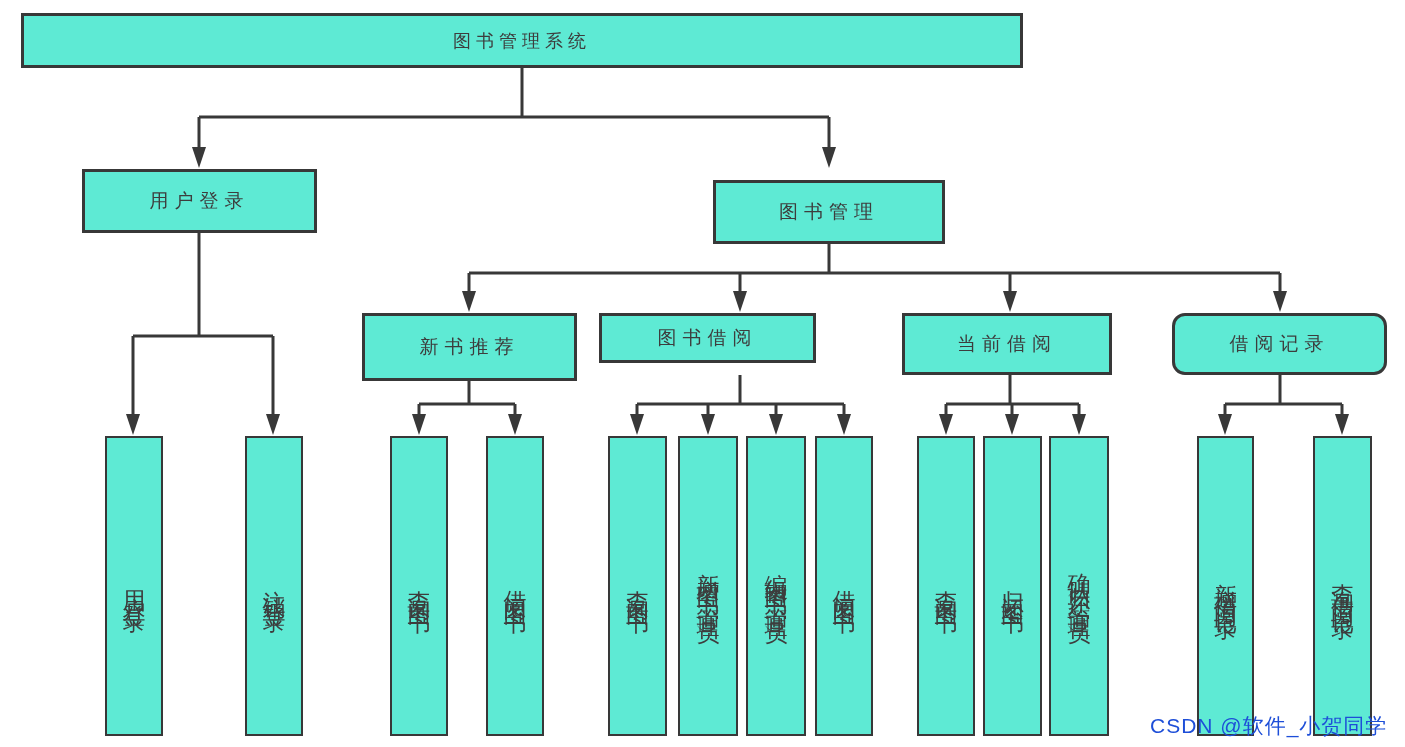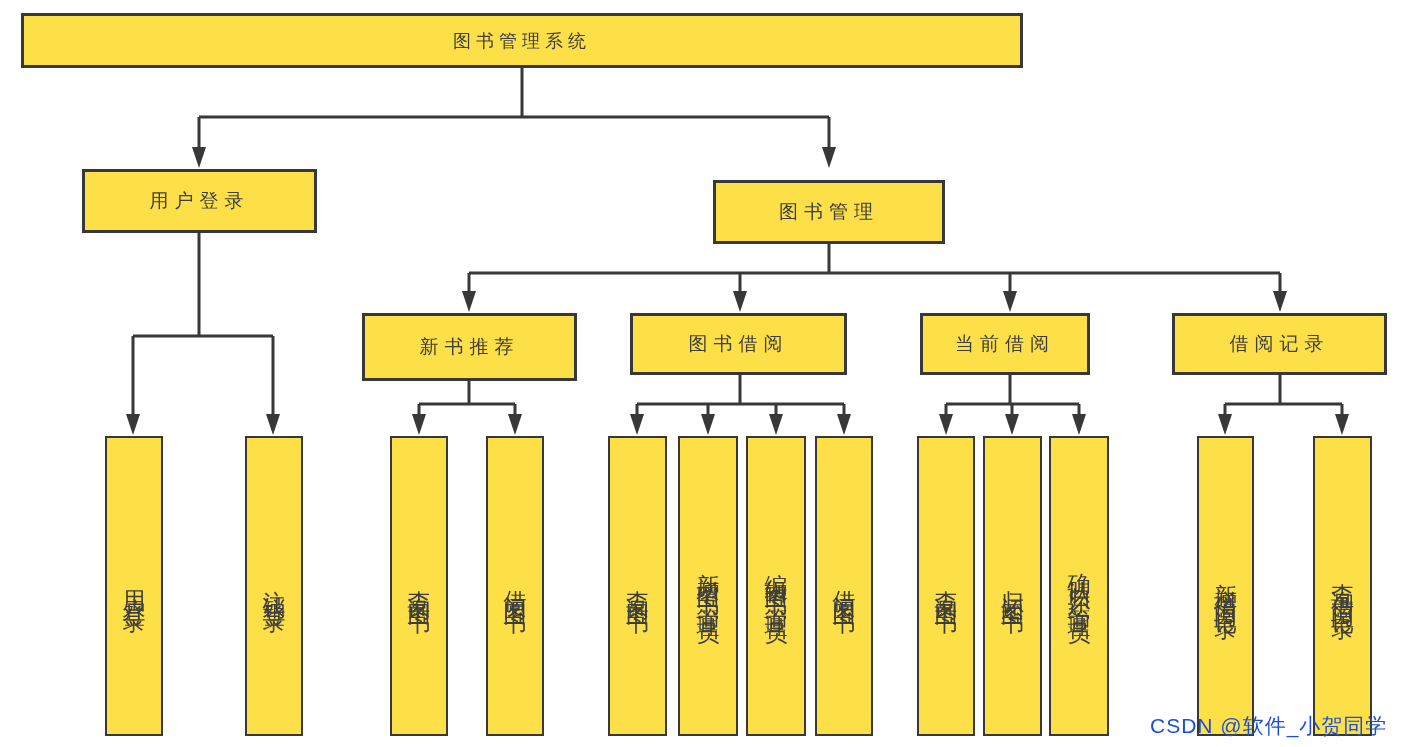--- a/index.html
+++ b/index.html
@@ -2,21 +2,21 @@
 <html><head>
 <meta charset="utf-8">
 <style>
   html,body{margin:0;padding:0;background:#ffffff;}
   #stage{
     position:relative;width:1405px;height:747px;background:#ffffff;overflow:hidden;
     font-family:"Liberation Sans","DejaVu Sans",sans-serif;color:#3d3d3d;
   }
   #wires{position:absolute;left:0;top:0;width:1405px;height:747px;pointer-events:none;}
   .node{
-    position:absolute;background:#fde047;border:3px solid #383838;box-sizing:border-box;
+    position:absolute;background:#5eead4;border:3px solid #383838;box-sizing:border-box;
     display:flex;align-items:center;justify-content:center;z-index:2;
   }
   .h-node{font-size:19px;letter-spacing:6px;white-space:nowrap;}
   .title-node{font-size:18px;letter-spacing:5px;}
   .v-node{border-width:2.5px;}
   .v-node .vtxt{
     writing-mode:vertical-rl;text-orientation:mixed;
     font-size:23px;letter-spacing:7px;line-height:1;white-space:nowrap;
   }
   .watermark{
@@ -74,27 +74,27 @@
   <div class="node h-node" style="left:82px;top:169px;width:235px;height:64px;">
     <span>用户登录</span>
   </div>
   <div class="node h-node" style="left:713px;top:169px;width:232px;height:64px;margin-top:11px;">
     <span>图书管理</span>
   </div>
 
   <div class="node h-node" style="left:362px;top:313px;width:215px;height:68px;">
     <span>新书推荐</span>
   </div>
-  <div class="node h-node" style="left:630px;top:313px;width:217px;height:62px;">
+  <div class="node h-node" style="left:599px;top:313px;width:217px;height:50px;">
     <span>图书借阅</span>
   </div>
-  <div class="node h-node" style="left:902px;top:313px;width:170px;height:62px;margin-left:18px;">
+  <div class="node h-node" style="left:902px;top:313px;width:210px;height:62px;">
     <span>当前借阅</span>
   </div>
-  <div class="node h-node" style="left:1172px;top:313px;width:215px;height:62px;">
+  <div class="node h-node" style="left:1172px;top:313px;width:215px;height:62px;border-radius:13px;">
     <span>借阅记录</span>
   </div>
 
   <div class="node v-node" style="left:105px;top:436px;width:58px;height:300px;">
     <span class="vtxt">用户登录</span>
   </div>
   <div class="node v-node" style="left:245px;top:436px;width:58px;height:300px;">
     <span class="vtxt">注销登录</span>
   </div>
 

